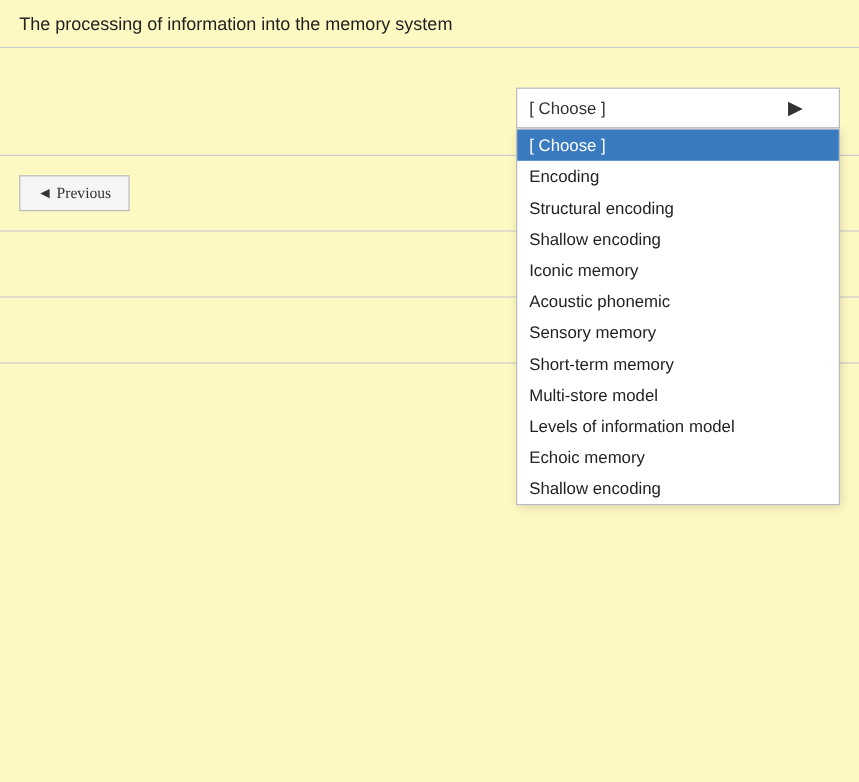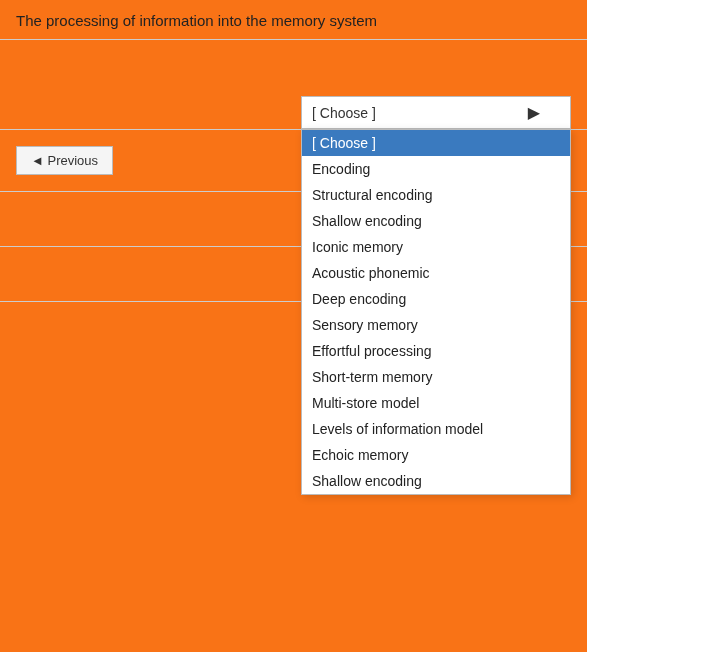--- a/index.html
+++ b/index.html
@@ -11,43 +11,43 @@
     body {
       font-family: Arial, sans-serif;
       background: #ffffff;
       width: 716px;
       height: 652px;
       overflow: hidden;
       position: relative;
     }
 
     .page-container {
-      width: 587px;
+      width: 716px;
       height: 652px;
-      background: #f97316;
+      background: #fef9c3;
       position: relative;
     }
 
     .top-title {
       padding: 12px 16px 10px 16px;
       font-size: 15px;
       color: #222;
       border-bottom: 1px solid #ccc;
     }
 
     .content-area {
       display: flex;
       flex-direction: column;
       padding: 10px 0 0 0;
       position: relative;
     }
 
     .question-row {
       display: flex;
-      align-items: flex-end;
+      align-items: center;
       padding: 0 16px;
       min-height: 80px;
       border-bottom: 1px solid #ccc;
       position: relative;
     }
 
     .question-text-area {
       flex: 1;
       padding-right: 20px;
     }
@@ -112,20 +112,21 @@
     .previous-btn {
       border: 1px solid #bbb;
       background: #f5f5f5;
       padding: 6px 14px;
       font-size: 13px;
       color: #333;
       cursor: pointer;
       display: flex;
       align-items: center;
       gap: 4px;
+      font-family: Liberation Serif, serif;
     }
 
     .empty-row {
       min-height: 55px;
       border-bottom: 1px solid #ccc;
     }
   </style>
 </head>
 <body>
 
@@ -145,23 +146,21 @@
           <span class="arrow-icon">▶</span>
         </div>
         <div class="dropdown-list">
 
         <div class="dropdown-item selected">[ Choose ]</div>
             <div class="dropdown-item">Encoding</div>
             <div class="dropdown-item">Structural encoding</div>
             <div class="dropdown-item">Shallow encoding</div>
             <div class="dropdown-item">Iconic memory</div>
             <div class="dropdown-item">Acoustic phonemic</div>
-            <div class="dropdown-item">Deep encoding</div>
             <div class="dropdown-item">Sensory memory</div>
-            <div class="dropdown-item">Effortful processing</div>
             <div class="dropdown-item">Short-term memory</div>
             <div class="dropdown-item">Multi-store model</div>
             <div class="dropdown-item">Levels of information model</div>
             <div class="dropdown-item">Echoic memory</div>
             <div class="dropdown-item">Shallow encoding</div>
           </div>
       </div>
     </div>
 
     <div class="previous-section">

